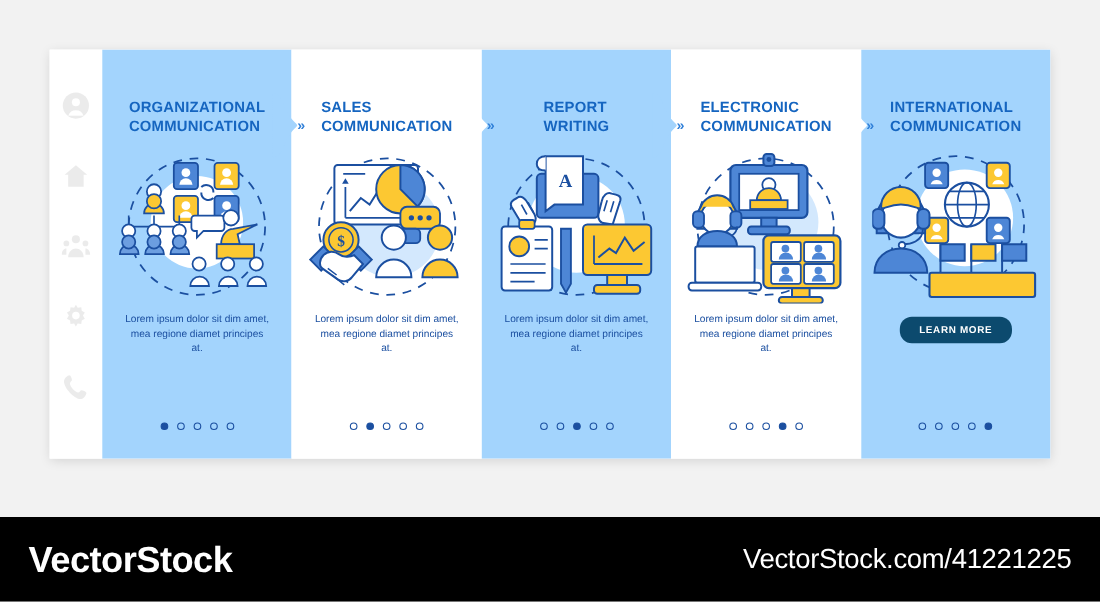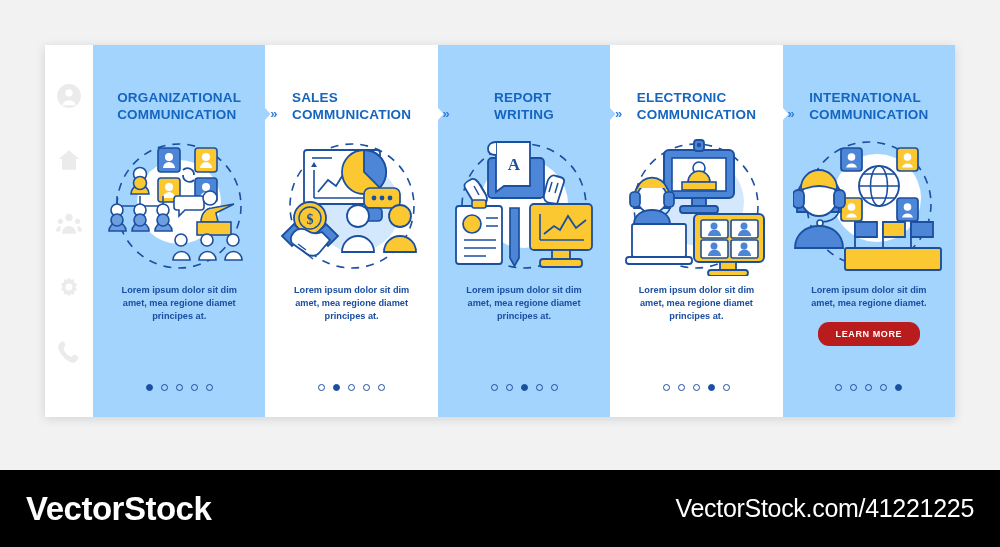--- a/index.html
+++ b/index.html
@@ -52,24 +52,24 @@
     letter-spacing:.2px;color:#1565c0;
     text-transform:uppercase;
     position:relative;z-index:5;
   }
   .p-art{
     margin-top:12px;width:152px;height:140px;position:relative;
   }
   .p-art svg{display:block;width:100%;height:100%;}
   .p-body{
     margin-top:8px;width:132px;text-align:center;
-    font-size:9.2px;line-height:1.45;color:#1b4fa0;font-weight:bold;
+    font-size:9.2px;line-height:1.45;color:#1b4fa0;
   }
   .p-btn{
-    margin-top:12px;background:#b91c1c;color:#ffffff;
+    margin-top:12px;background:#0c4a6e;color:#ffffff;
     font-size:9px;font-weight:bold;letter-spacing:.6px;
     padding:7px 18px;border-radius:11px;border:0;
     cursor:pointer;
   }
   .dots{
     position:absolute;bottom:26px;left:0;right:0;
     display:flex;justify-content:center;gap:8px;
   }
   .dot{
     width:7px;height:7px;border-radius:50%;
@@ -458,21 +458,20 @@
               <path d="M62 86h22v15H62z" fill="#4d86d6"></path>
               <path d="M90 86v26" fill="none"></path>
               <path d="M90 86h22v15H90z" fill="#fcc832"></path>
               <path d="M118 86v26" fill="none"></path>
               <path d="M118 86h22v15h-22z" fill="#4d86d6"></path>
             </g>
             <rect x="52" y="112" width="96" height="22" rx="2" fill="#fcc832" stroke="#1b4fa0" stroke-width="1.9"></rect>
           </svg>
         </div>
 
-        <div class="p-body">Lorem ipsum dolor sit dim amet, mea regione diamet.</div>
 
         <button class="p-btn">LEARN MORE</button>
 
         <div class="dots">
           <span class="dot"></span>
           <span class="dot"></span>
           <span class="dot"></span>
           <span class="dot"></span>
           <span class="dot on"></span>
         </div>

